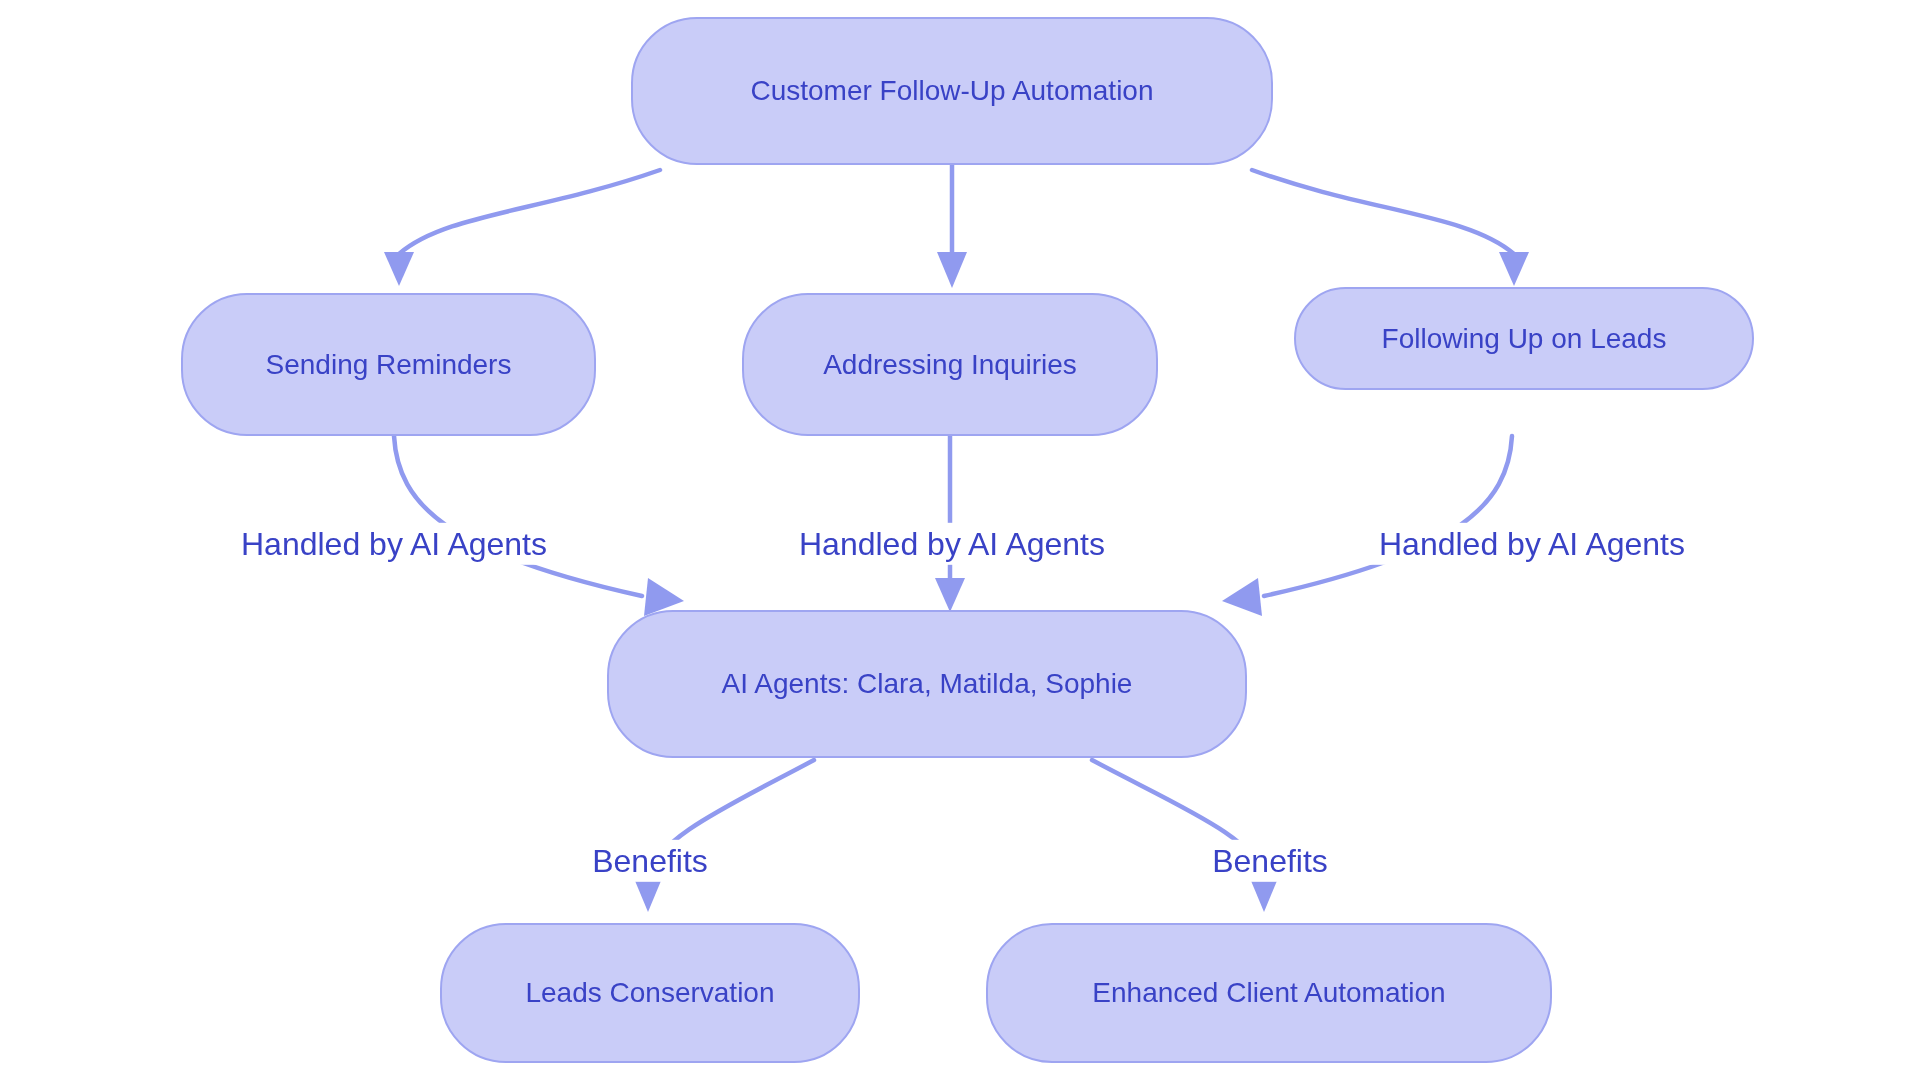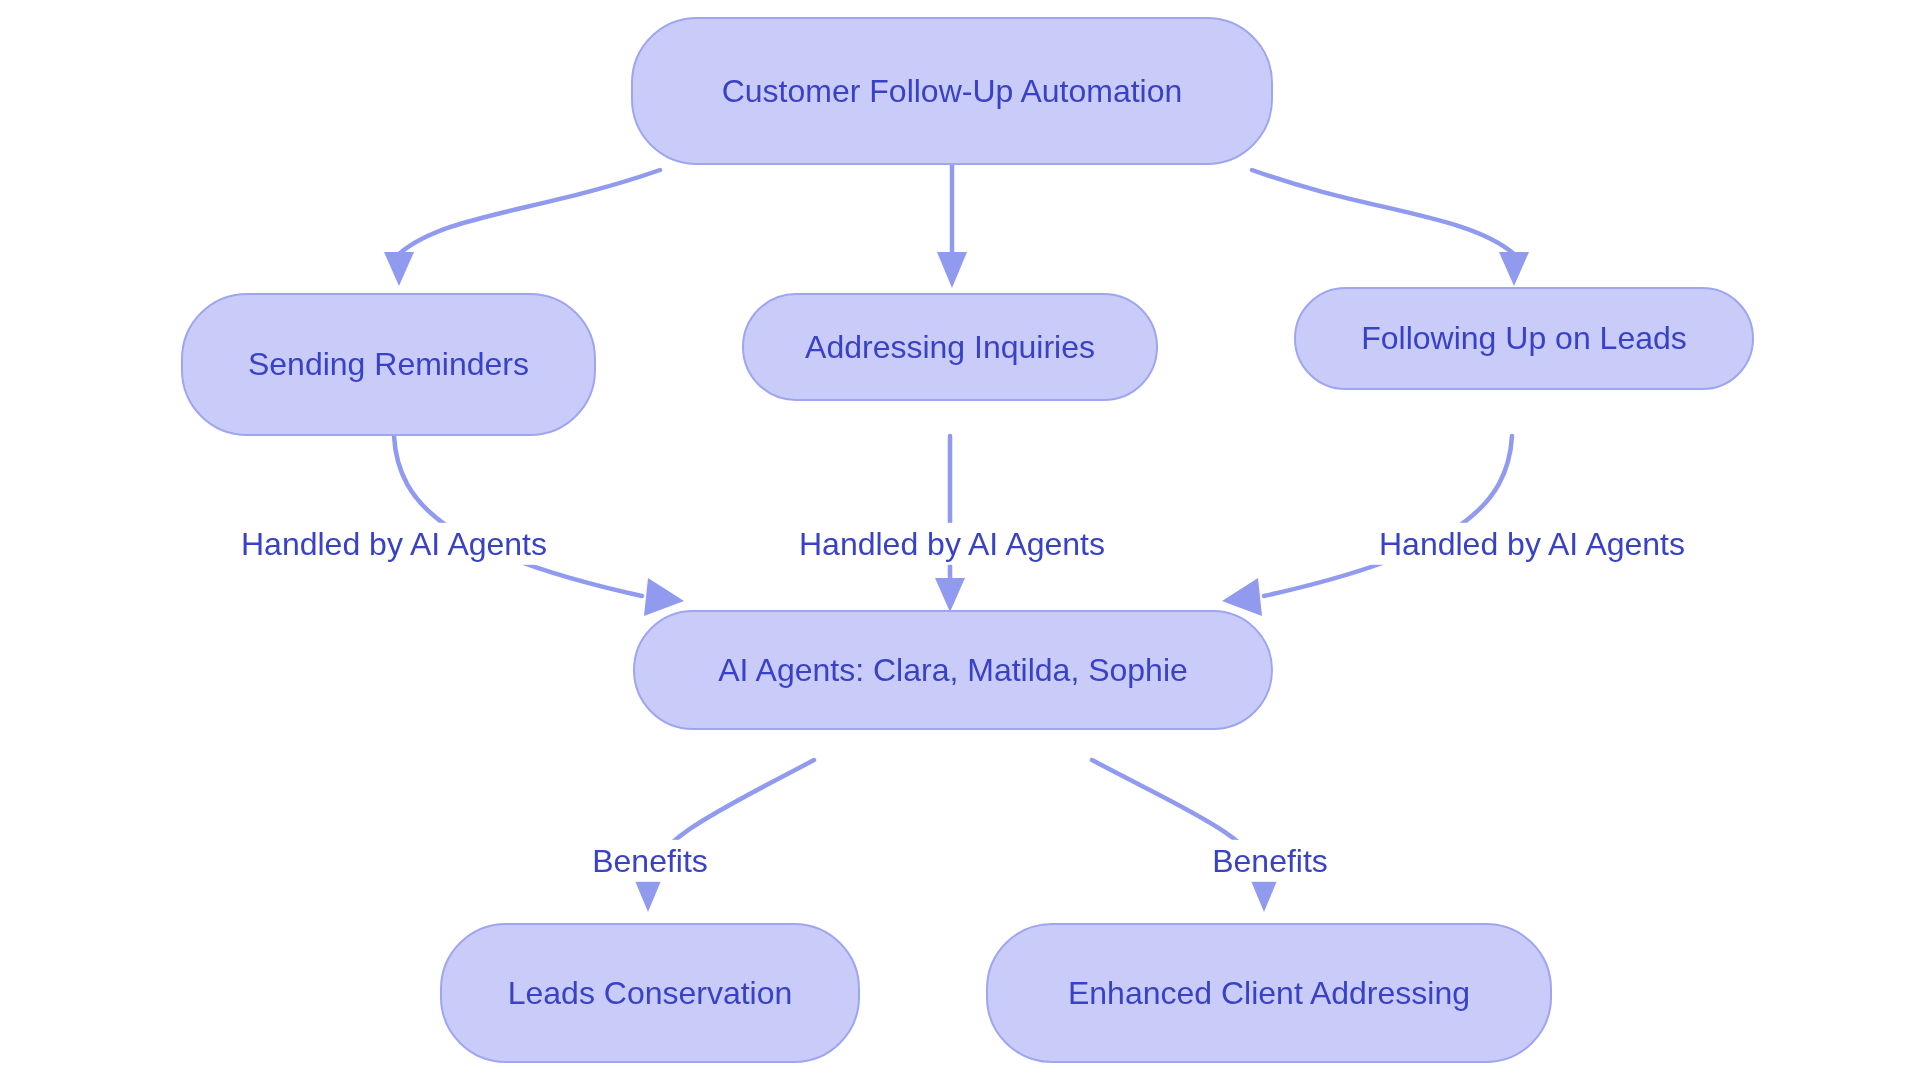--- a/index.html
+++ b/index.html
@@ -35,21 +35,21 @@
   .node {
     position: absolute;
     display: flex;
     align-items: center;
     justify-content: center;
     box-sizing: border-box;
     background: var(--node-fill, #c9ccf8);
     border: 2px solid var(--node-border, #9ea5f1);
     border-radius: 66px;
     color: var(--text, #3942c6);
-    font-size: 32px;
+    font-size: 28px;
     line-height: 1.2;
     white-space: nowrap;
     text-align: center;
   }
   .edge-label {
     position: absolute;
     transform: translate(-50%, -50%);
     background: var(--bg, #ffffff);
     color: var(--text, #3942c6);
     font-size: 32px;
@@ -97,33 +97,33 @@
         <polygon points="1249,876 1279,876 1264,912" class="edge-arrow"></polygon>
       </g>
     </svg>
 
 <div class="node" style="left: 631px; top: 17px; width: 642px; height: 148px;">
       <span>Customer Follow-Up Automation</span>
     </div>
     <div class="node" style="left: 181px; top: 293px; width: 415px; height: 143px;">
       <span>Sending Reminders</span>
     </div>
-    <div class="node" style="left: 742px; top: 293px; width: 416px; height: 108px;">
+    <div class="node" style="left: 742px; top: 293px; width: 416px; height: 143px;">
       <span>Addressing Inquiries</span>
     </div>
     <div class="node" style="left: 1294px; top: 287px; width: 460px; height: 103px;">
       <span>Following Up on Leads</span>
     </div>
-    <div class="node" style="left: 633px; top: 610px; width: 640px; height: 120px;">
+    <div class="node" style="left: 607px; top: 610px; width: 640px; height: 148px;">
       <span>AI Agents: Clara, Matilda, Sophie</span>
     </div>
     <div class="node" style="left: 440px; top: 923px; width: 420px; height: 140px;">
       <span>Leads Conservation</span>
     </div>
     <div class="node" style="left: 986px; top: 923px; width: 566px; height: 140px;">
-      <span>Enhanced Client Addressing</span>
+      <span>Enhanced Client Automation</span>
     </div>
     <div class="edge-label" style="left: 394px; top: 524px;">Handled by AI Agents</div>
     <div class="edge-label" style="left: 952px; top: 524px;">Handled by AI Agents</div>
     <div class="edge-label" style="left: 1532px; top: 524px;">Handled by AI Agents</div>
     <div class="edge-label" style="left: 650px; top: 841px;">Benefits</div>
     <div class="edge-label" style="left: 1270px; top: 841px;">Benefits</div>
   </div>
 
 </body></html>

